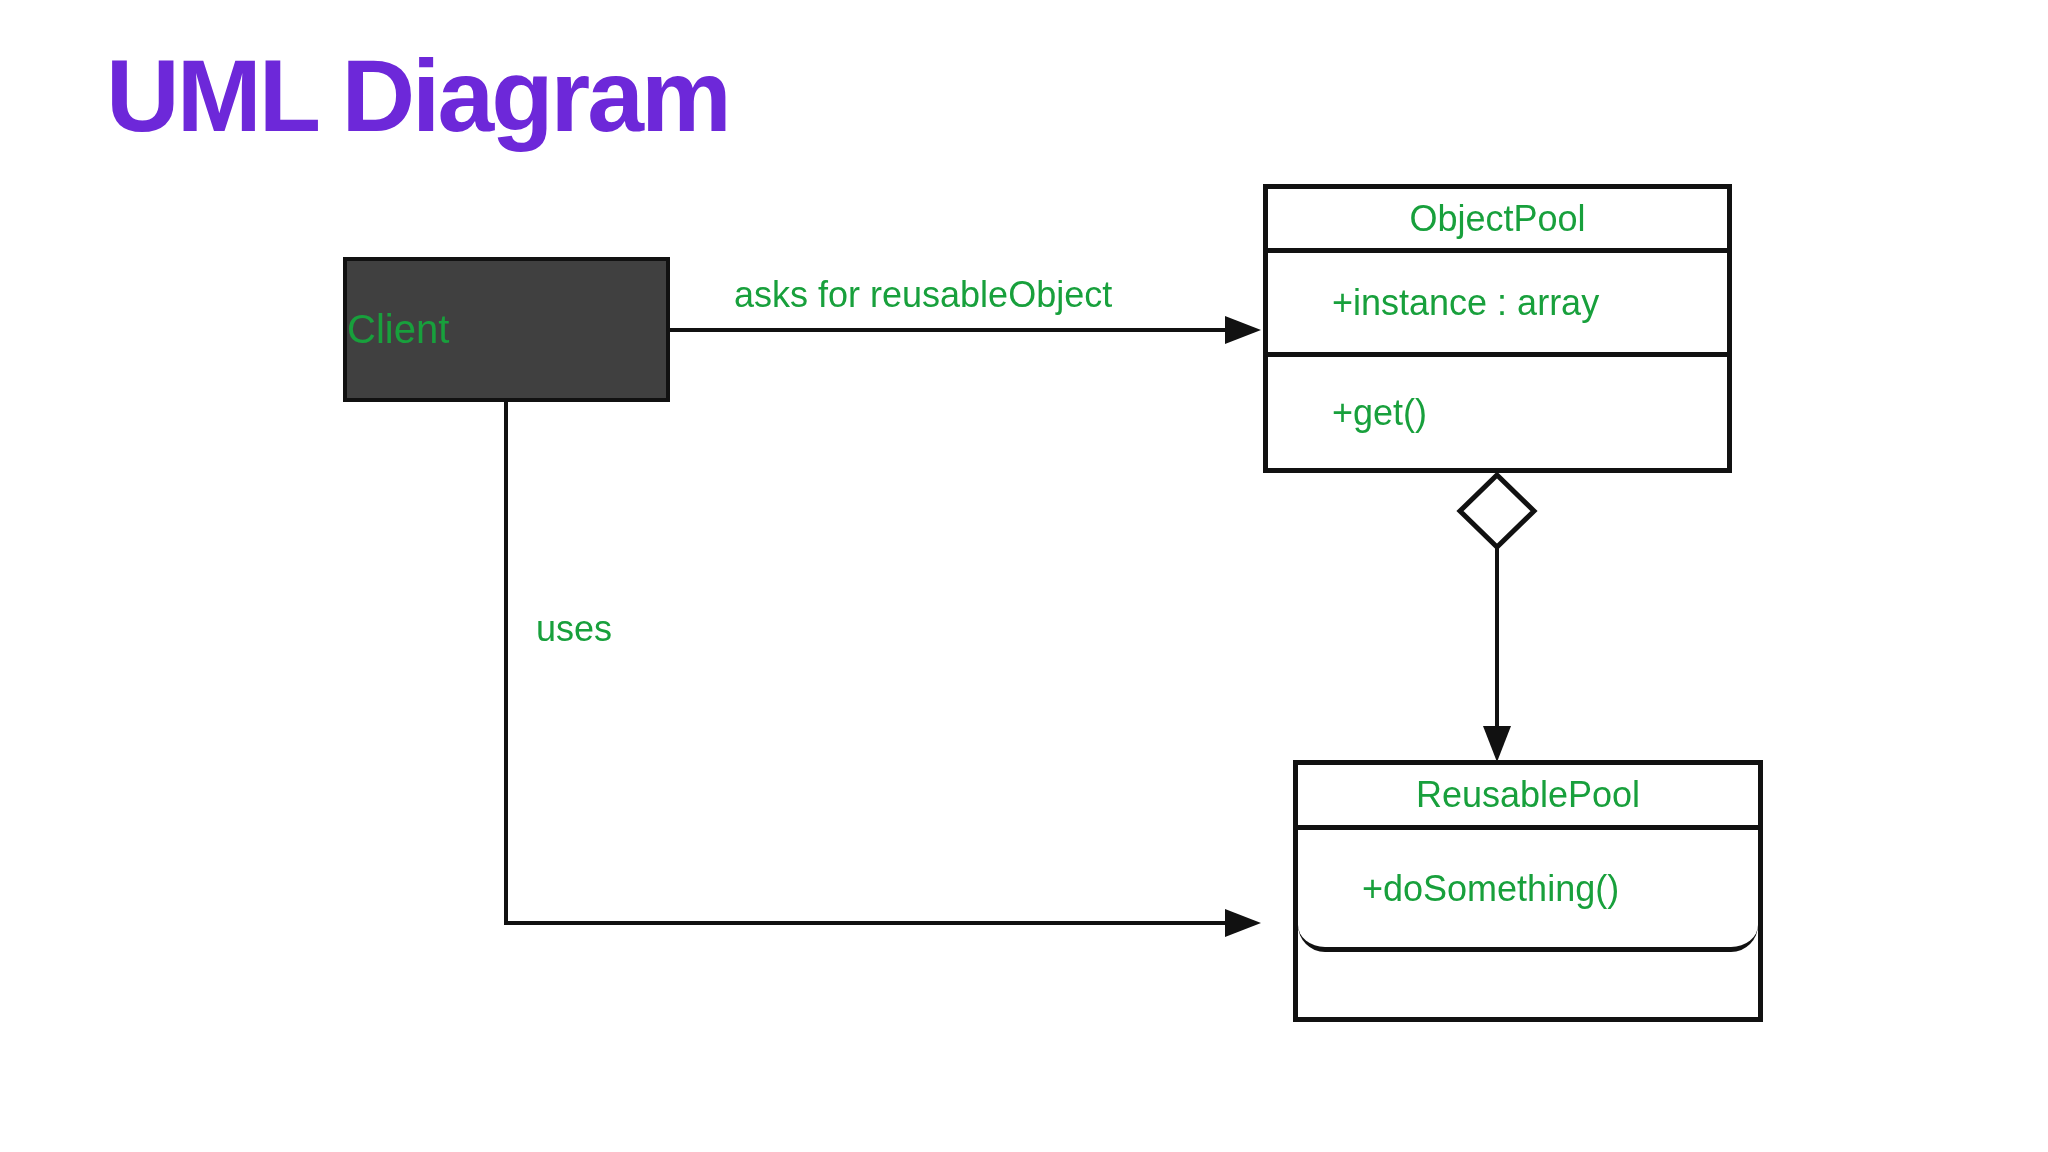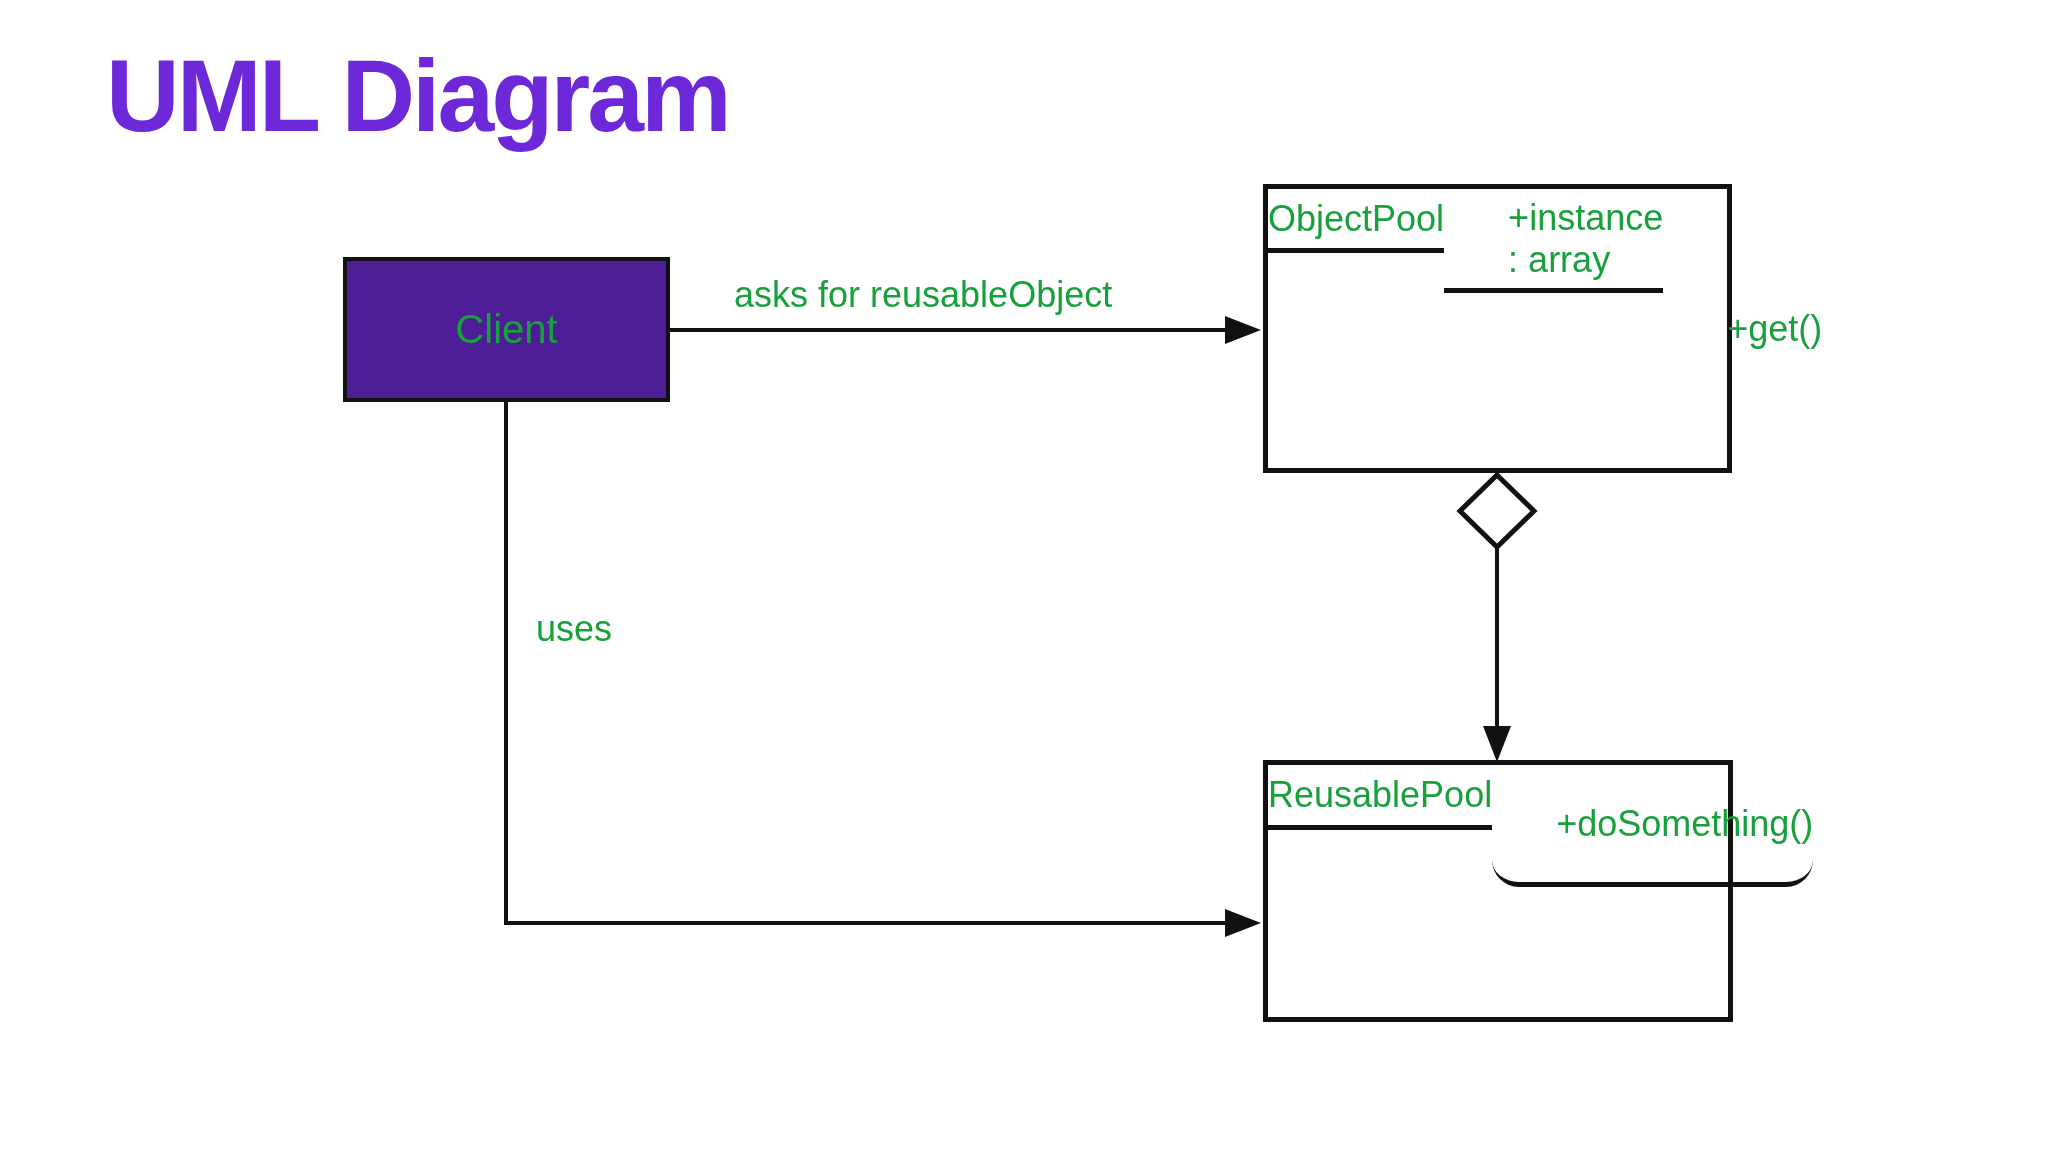--- a/index.html
+++ b/index.html
@@ -28,36 +28,35 @@
   .green-text { color: #18a03c; }
 
   
   .client-box {
     position: absolute;
     left: 343px;
     top: 257px;
     width: 327px;
     height: 145px;
     border: 4px solid #111111;
-    background: #4c1d95;
+    background: #404040;
     display: flex;
     align-items: center;
-    justify-content: center;
     box-sizing: border-box;
   }
   .client-box .cls-name { font-size: 40px; }
 
   
   .uml-class {
     position: absolute;
     border: 5px solid #111111;
     background: #ffffff;
     box-sizing: border-box;
     display: flex;
-    flex-direction: row;
+    flex-direction: column;
   }
   .uml-class .row {
     box-sizing: border-box;
     display: flex;
     align-items: center;
     font-size: 36px;
   }
   .uml-class .row.name-row {
     justify-content: center;
     border-bottom: 5px solid #111111;
@@ -66,21 +65,21 @@
     justify-content: flex-start;
     padding-left: 64px;
   }
   .uml-class .row.with-divider { border-bottom: 5px solid #111111; }
 
   #objectpool { left: 1263px; top: 184px; width: 469px; height: 289px; }
   #objectpool .name-row   { height: 64px; }
   #objectpool .attr-row   { height: 104px; }
   #objectpool .method-row { flex: 1; align-items: center; }
 
-  #reusablepool { left: 1263px; top: 760px; width: 470px; height: 262px; }
+  #reusablepool { left: 1293px; top: 760px; width: 470px; height: 262px; }
   #reusablepool .name-row   { height: 65px; }
   #reusablepool .method-row { height: 122px; border-radius: 27px; }
   #reusablepool .empty-row  { flex: 1; }
 
   
   .edge-label {
     position: absolute;
     font-size: 36px;
     white-space: nowrap;
   }

